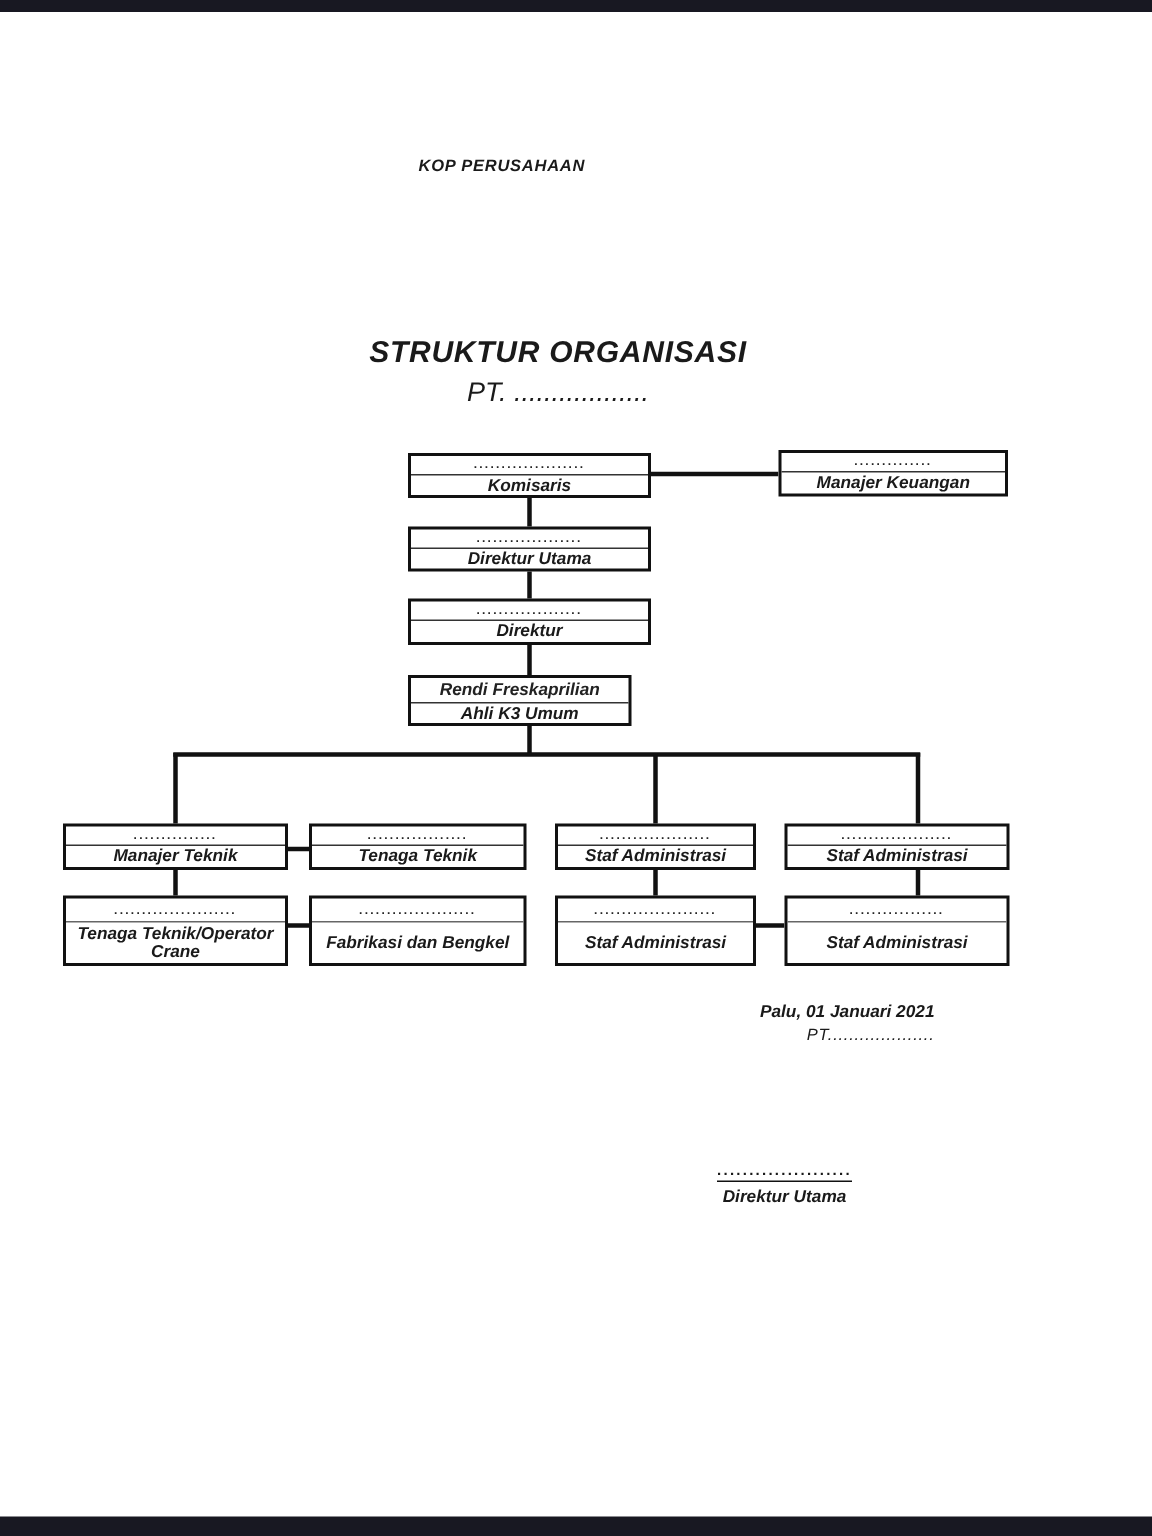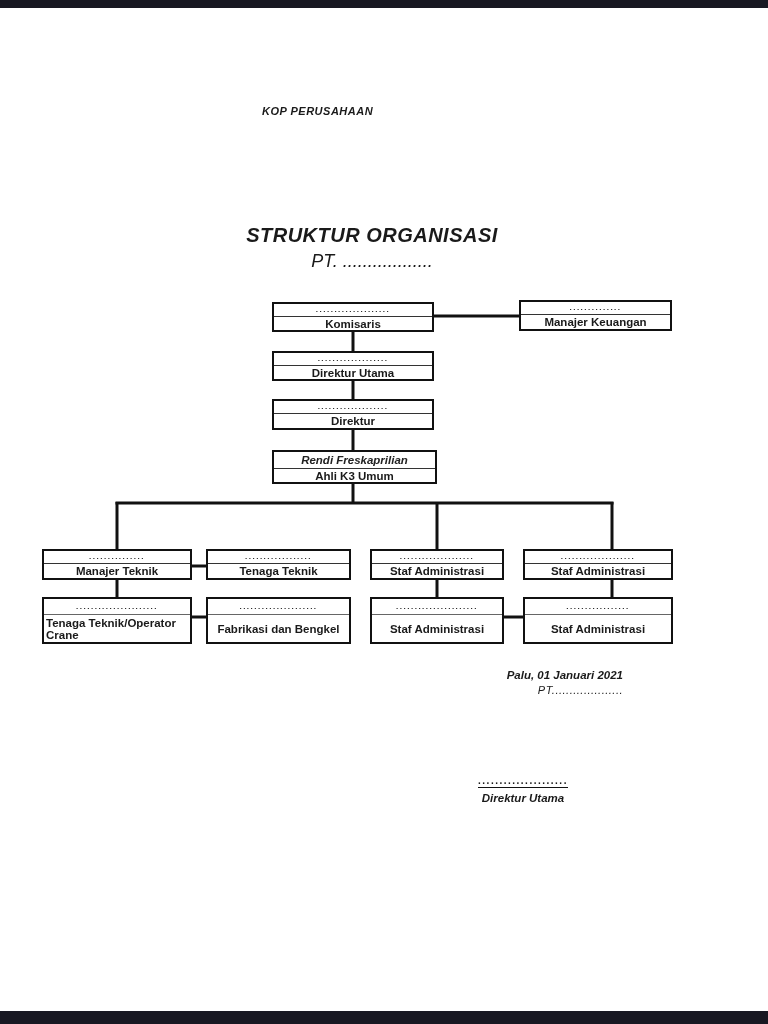--- a/index.html
+++ b/index.html
@@ -7,53 +7,53 @@
     width:768px;height:1024px;position:relative;overflow:hidden;
     background:#ffffff;
     font-family:"Liberation Sans", sans-serif;
     color:#1a1a1a;
   }
   .edge-bar{position:absolute;left:0;width:768px;background:#181822;}
   .edge-bar.top{top:0;height:8px;}
   .edge-bar.bottom{bottom:0;height:13px;}
 
   .kop{
-    position:absolute;left:262px;top:105px;
+    position:absolute;left:279px;top:105px;
     font-size:11px;font-weight:bold;font-style:italic;letter-spacing:.5px;
   }
   .title-wrap{position:absolute;left:176px;top:224px;width:392px;text-align:center;}
   .title-line1{font-size:20px;font-weight:bold;font-style:italic;letter-spacing:.5px;}
   .title-line2{font-size:18px;font-weight:normal;font-style:italic;margin-top:4px;}
 
   svg.connectors{position:absolute;left:0;top:0;width:768px;height:1024px;}
   svg.connectors line{stroke:#111;stroke-width:3;}
 
   .obox{
     position:absolute;border:2.5px solid #111;background:#fff;
     display:flex;flex-direction:column;box-sizing:border-box;
   }
   .obox .dots{
     flex:0 0 12px;display:flex;align-items:center;justify-content:center;
     font-size:8px;font-weight:bold;letter-spacing:1.5px;color:#222;
     border-bottom:1px solid #333;line-height:10px;overflow:hidden;
   }
   .obox .obox-label{
-    flex:1;display:flex;align-items:center;justify-content:center;text-align:left;
-    font-size:11.5px;font-weight:bold;line-height:12px;padding:0 2px;
+    flex:1;display:flex;align-items:center;justify-content:center;text-align:center;
+    font-size:11.5px;font-weight:bold;font-style:italic;line-height:12px;padding:0 2px;
   }
   .obox.tall .dots{flex:0 0 15px;border-bottom:1.5px solid #666;}
   .obox.text-top .dots{
     font-size:11.5px;font-weight:bold;font-style:italic;letter-spacing:0;
     flex:0 0 16px;line-height:14px;
   }
   .b0 {left:272px;top:302px;width:162px;height:30px;}
   .b1 {left:519px;top:300px;width:153px;height:31px;}
   .b2 {left:272px;top:351px;width:162px;height:30px;}
   .b3 {left:272px;top:399px;width:162px;height:31px;}
-  .b4 {left:272px;top:450px;width:165px;height:34px;}
+  .b4 {left:272px;top:450px;width:149px;height:34px;}
   .b5 {left:42px; top:549px;width:150px;height:31px;}
   .b6 {left:206px;top:549px;width:145px;height:31px;}
   .b7 {left:370px;top:549px;width:134px;height:31px;}
   .b8 {left:523px;top:549px;width:150px;height:31px;}
   .b9 {left:42px; top:597px;width:150px;height:47px;}
   .b10{left:206px;top:597px;width:145px;height:47px;}
   .b11{left:370px;top:597px;width:134px;height:47px;}
   .b12{left:523px;top:597px;width:150px;height:47px;}
 
   .sig-block{position:absolute;left:423px;top:669px;width:200px;text-align:right;}

